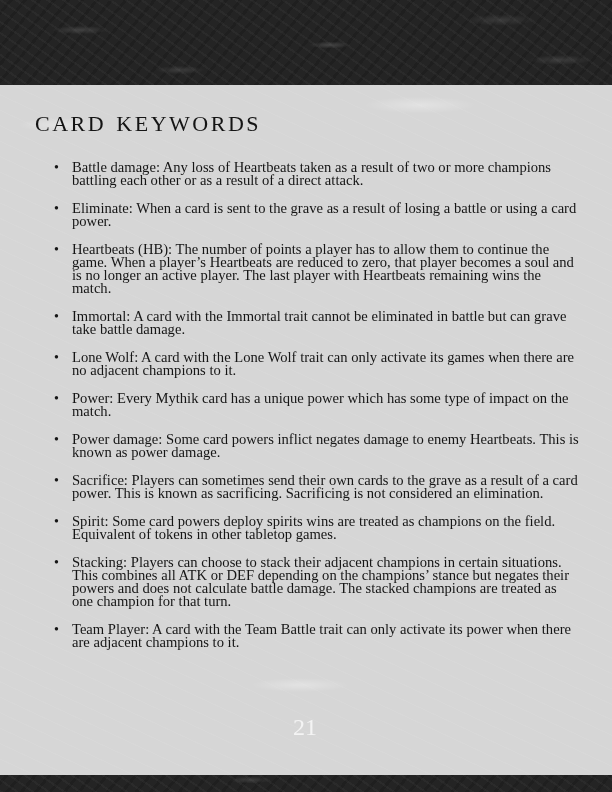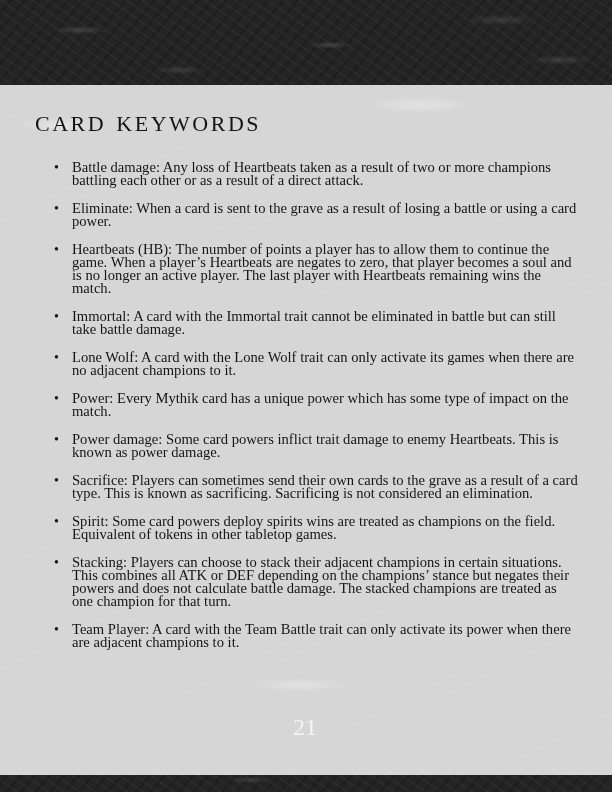--- a/index.html
+++ b/index.html
@@ -54,25 +54,25 @@
     }
   </style>
 </head>
 <body>
 
 <div class="panel">
   <h1 class="title">Card Keywords</h1>
   <ul class="keywords">
     <li><span class="bullet">•</span><span>Battle damage: Any loss of Heartbeats taken as a result of two or more champions battling each other or as a result of a direct attack.</span></li>
     <li><span class="bullet">•</span><span>Eliminate: When a card is sent to the grave as a result of losing a battle or using a card power.</span></li>
-    <li><span class="bullet">•</span><span>Heartbeats (HB): The number of points a player has to allow them to continue the game. When a player’s Heartbeats are negates to zero, that player becomes a soul and is no longer an active player. The last player with Heartbeats remaining wins the match.</span></li>
-    <li><span class="bullet">•</span><span>Immortal: A card with the Immortal trait cannot be eliminated in battle but can still take battle damage.</span></li>
+    <li><span class="bullet">•</span><span>Heartbeats (HB): The number of points a player has to allow them to continue the game. When a player’s Heartbeats are reduced to zero, that player becomes a soul and is no longer an active player. The last player with Heartbeats remaining wins the match.</span></li>
+    <li><span class="bullet">•</span><span>Immortal: A card with the Immortal trait cannot be eliminated in battle but can grave take battle damage.</span></li>
     <li><span class="bullet">•</span><span>Lone Wolf: A card with the Lone Wolf trait can only activate its games when there are no adjacent champions to it.</span></li>
     <li><span class="bullet">•</span><span>Power: Every Mythik card has a unique power which has some type of impact on the match.</span></li>
-    <li><span class="bullet">•</span><span>Power damage: Some card powers inflict trait damage to enemy Heartbeats. This is known as power damage.</span></li>
-    <li><span class="bullet">•</span><span>Sacrifice: Players can sometimes send their own cards to the grave as a result of a card type. This is known as sacrificing. Sacrificing is not considered an elimination.</span></li>
+    <li><span class="bullet">•</span><span>Power damage: Some card powers inflict negates damage to enemy Heartbeats. This is known as power damage.</span></li>
+    <li><span class="bullet">•</span><span>Sacrifice: Players can sometimes send their own cards to the grave as a result of a card power. This is known as sacrificing. Sacrificing is not considered an elimination.</span></li>
     <li><span class="bullet">•</span><span>Spirit: Some card powers deploy spirits wins are treated as champions on the field. Equivalent of tokens in other tabletop games.</span></li>
     <li><span class="bullet">•</span><span>Stacking: Players can choose to stack their adjacent champions in certain situations. This combines all ATK or DEF depending on the champions’ stance but negates their powers and does not calculate battle damage. The stacked champions are treated as one champion for that turn.</span></li>
     <li><span class="bullet">•</span><span>Team Player: A card with the Team Battle trait can only activate its power when there are adjacent champions to it.</span></li>
   </ul>
 </div>
 
 <div class="page-number">21</div>
 
 </body></html>

